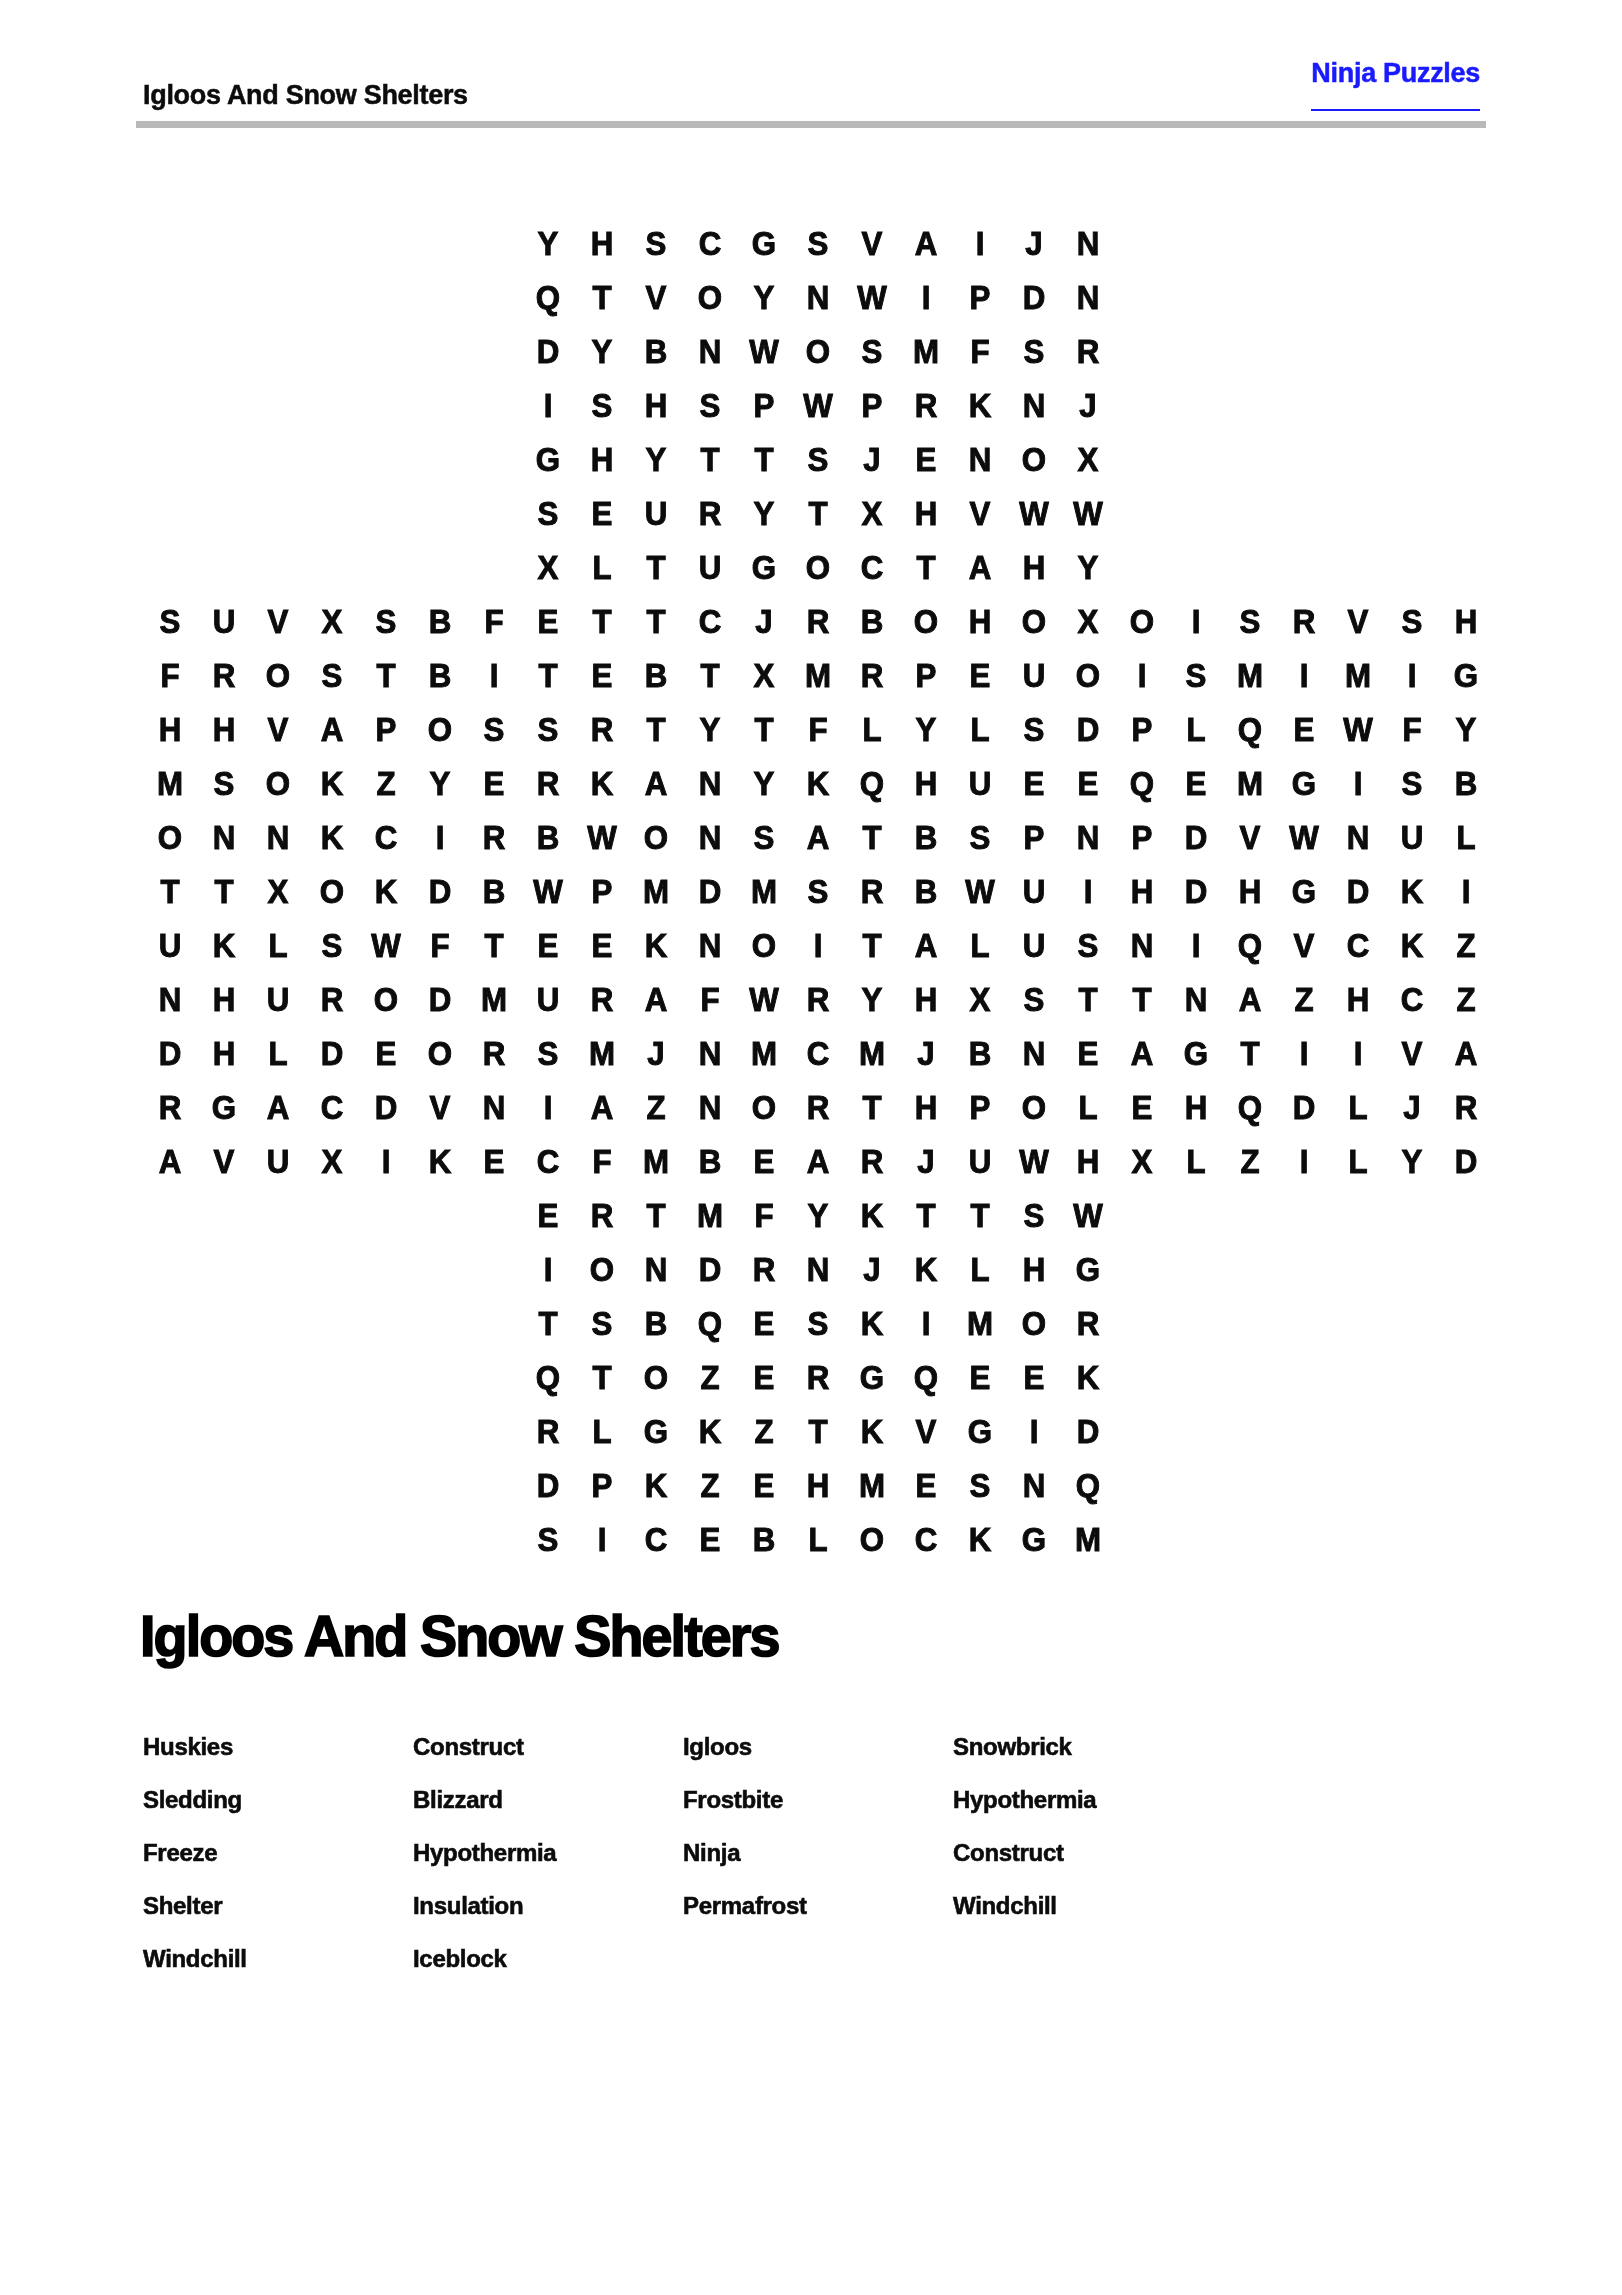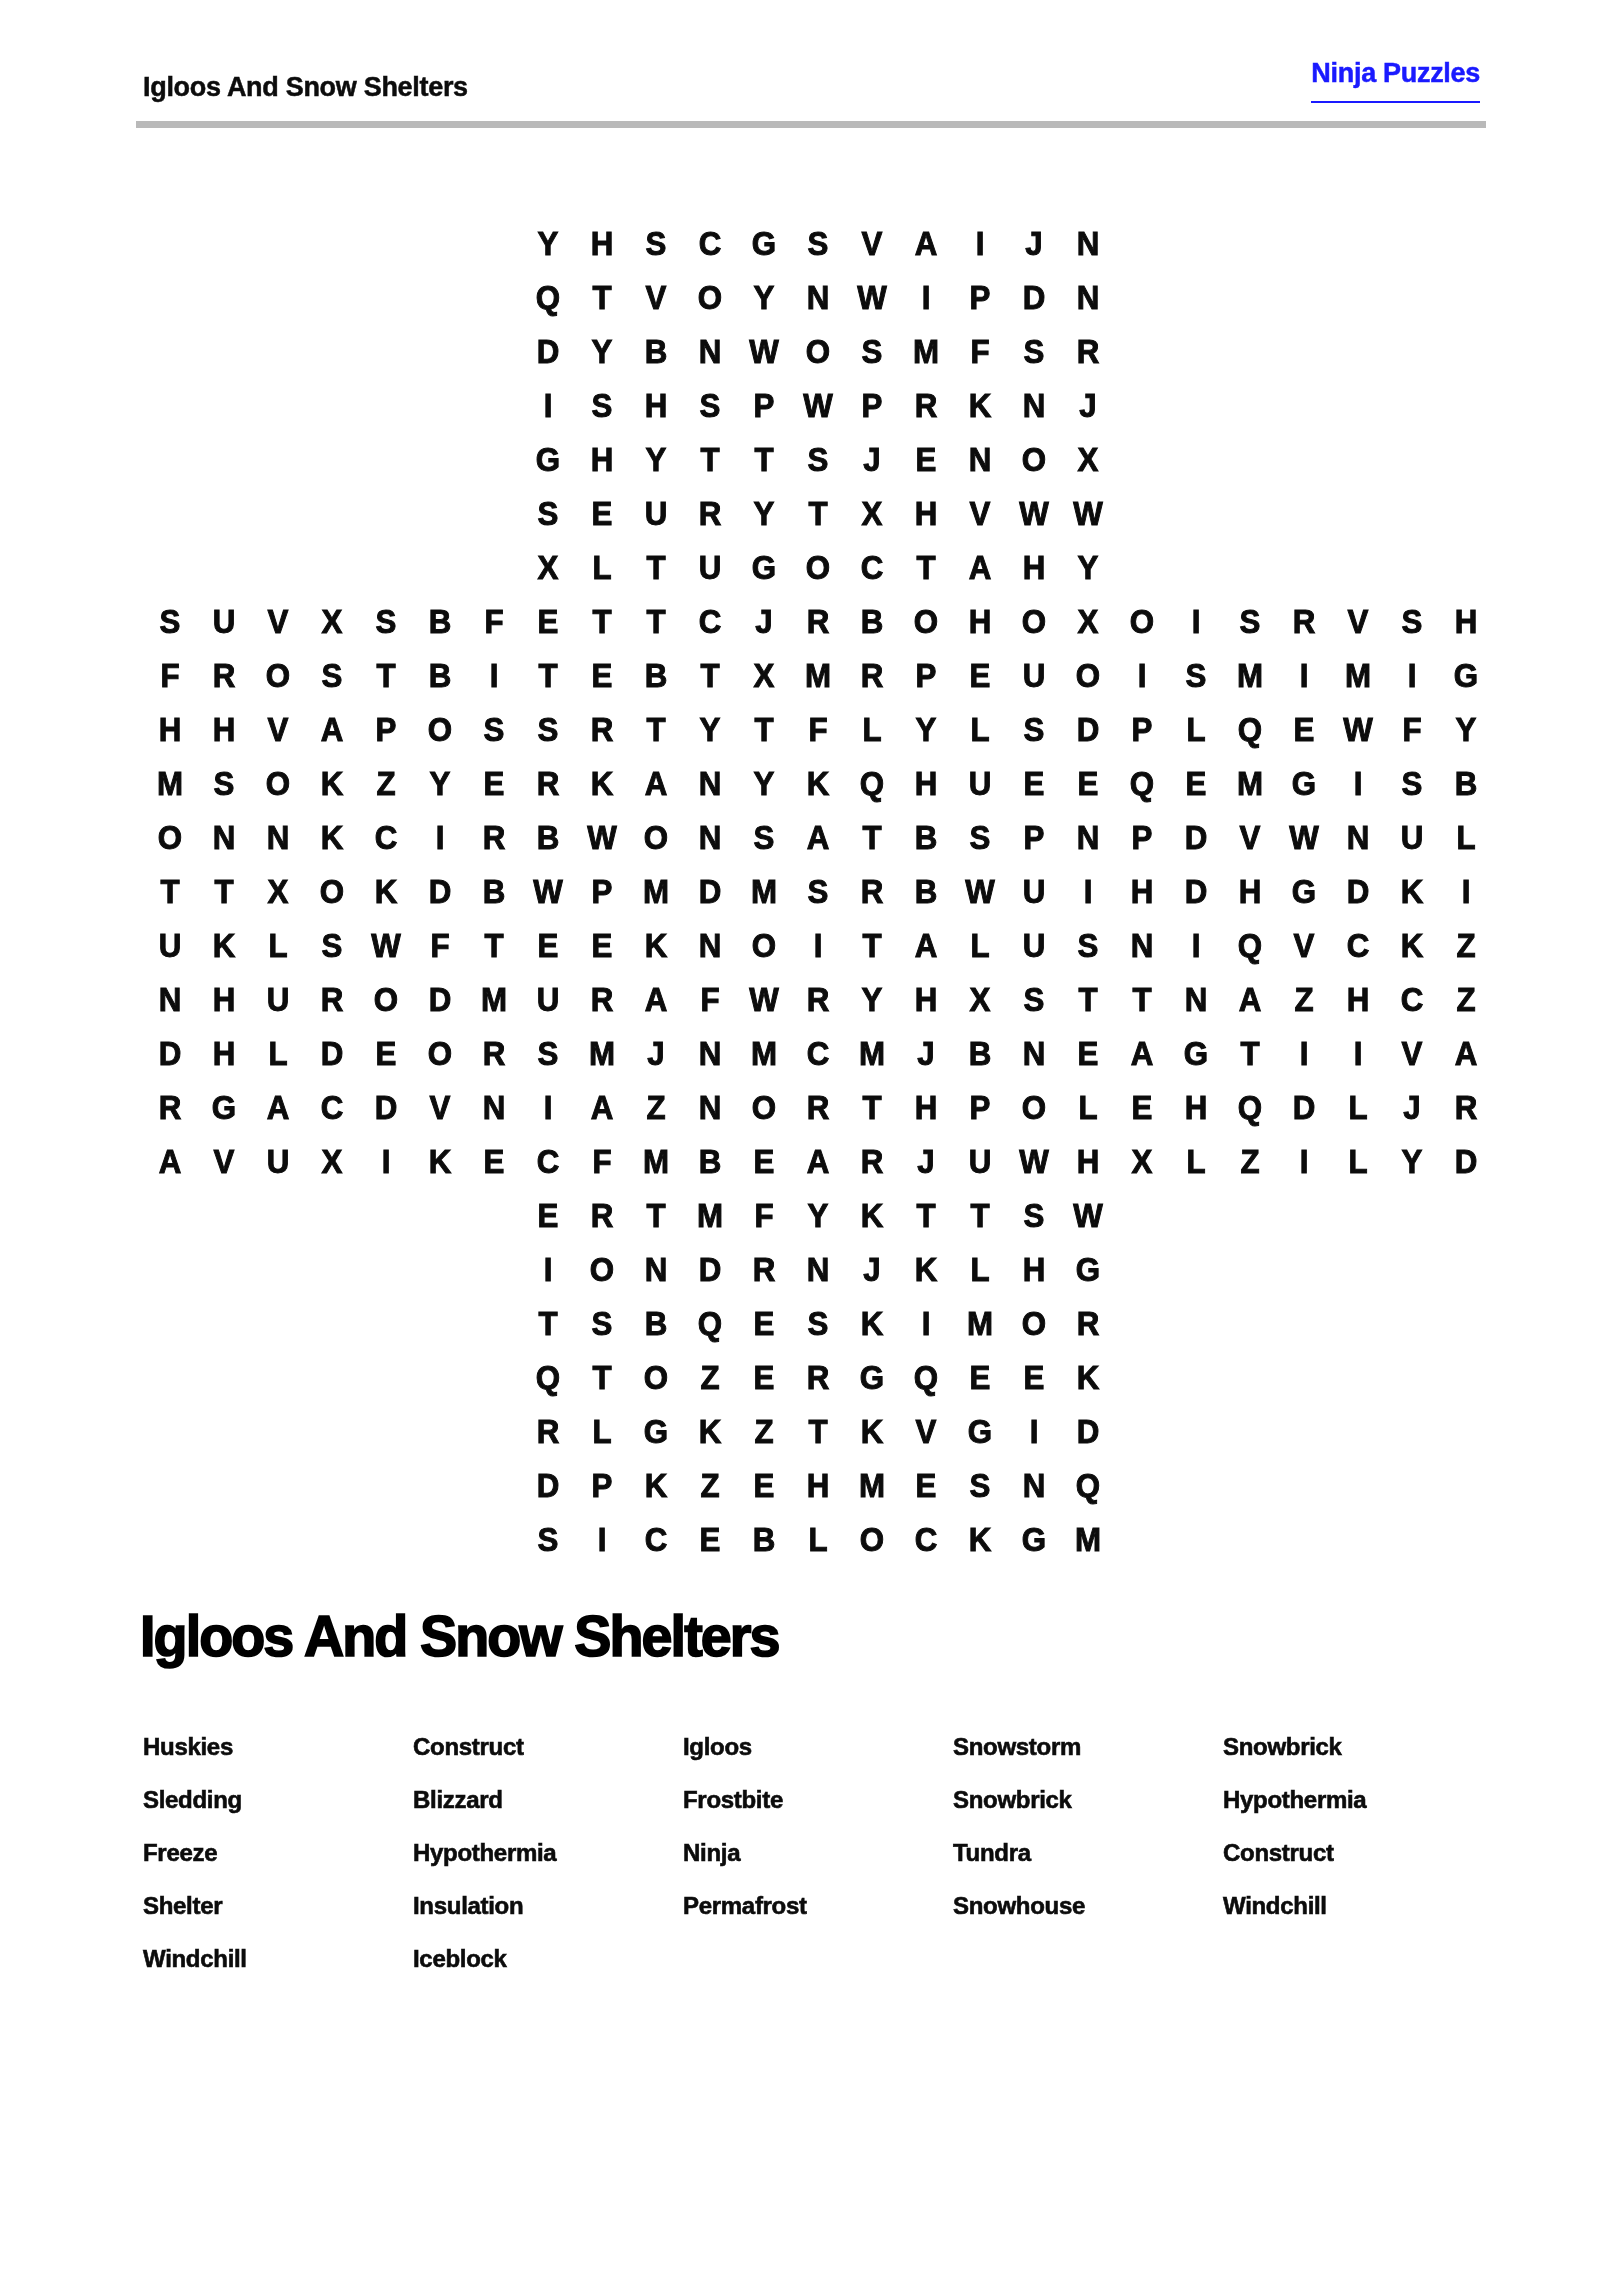--- a/index.html
+++ b/index.html
@@ -37,21 +37,21 @@
     -webkit-text-stroke: 0.5px var(--ink);
   }
   .hdr-link {
     font-size: 27px;
     font-weight: 700;
     letter-spacing: -0.3px;
     color: var(--accent);
     -webkit-text-stroke: 0.5px var(--accent);
     text-decoration: none;
     border-bottom: 2.6px solid var(--accent);
-    padding-bottom: 12px;
+    padding-bottom: 20px;
     cursor: pointer;
   }
   .rule {
     position: absolute;
     left: 136px;
     right: 137px;
     top: 121px;
     height: 6.5px;
     background: var(--rule);
   }
@@ -771,26 +771,20 @@
         <div class="word-item">Insulation</div>
         <div class="word-item">Iceblock</div>
       </div>
       <div class="word-col">
         <div class="word-item">Igloos</div>
         <div class="word-item">Frostbite</div>
         <div class="word-item">Ninja</div>
         <div class="word-item">Permafrost</div>
       </div>
       <div class="word-col">
-        <div class="word-item">Snowstorm</div>
-        <div class="word-item">Snowbrick</div>
-        <div class="word-item">Tundra</div>
-        <div class="word-item">Snowhouse</div>
-      </div>
-      <div class="word-col">
         <div class="word-item">Snowbrick</div>
         <div class="word-item">Hypothermia</div>
         <div class="word-item">Construct</div>
         <div class="word-item">Windchill</div>
       </div>
     </div>
 
 </div>
 
 

